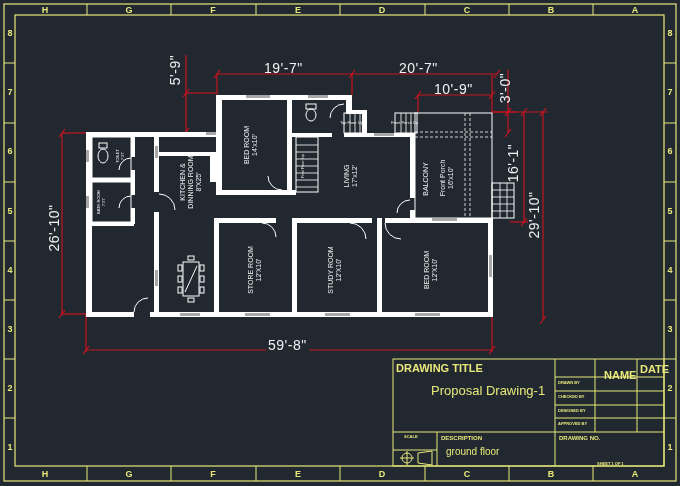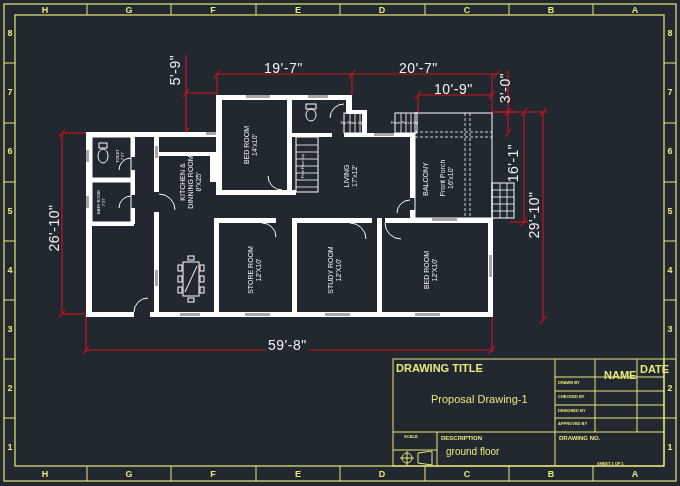--- a/index.html
+++ b/index.html
@@ -336,21 +336,21 @@
     </div>
 <div class="room" style="left:412px;top:262px">
       <div>BED ROOM</div>
       <div>12'X10'</div>
     </div>
 <div class="room" style="left:291px;top:162px;font-size:4px">First Floor Up</div>
 <div class="room" style="left:340px;top:119px;font-size:4px;transform:none">Top Floor Up</div>
 <div class="room" style="left:391px;top:119px;font-size:4px;transform:none">Front Porch Up</div>
 
 <span class="ov" style="left:396px;top:362px;font-size:11px;font-weight:bold">DRAWING TITLE</span>
-<span class="ov" style="left:431px;top:393px;font-size:11px">Proposal Drawing-1</span>
+<span class="ov" style="left:431px;top:383px;font-size:13px">Proposal Drawing-1</span>
 <span class="ov" style="left:604px;top:369px;font-size:11px;font-weight:bold">NAME</span>
 <span class="ov" style="left:640px;top:363px;font-size:11px;font-weight:bold">DATE</span>
 <span class="ov" style="left:558px;top:380px;font-size:4px;font-weight:bold">DRAWN BY</span>
 <span class="ov" style="left:558px;top:394px;font-size:4px;font-weight:bold">CHECKED BY</span>
 <span class="ov" style="left:558px;top:408px;font-size:4px;font-weight:bold">DESIGNED BY</span>
 <span class="ov" style="left:558px;top:421px;font-size:4px;font-weight:bold">APPROVED BY</span>
 <span class="ov" style="left:404px;top:434px;font-size:4px;font-weight:bold">SCALE</span>
 <span class="ov" style="left:441px;top:435px;font-size:6px;font-weight:bold">DESCRIPTION</span>
 <span class="ov" style="left:446px;top:446px;font-size:10px">ground floor</span>
 <span class="ov" style="left:559px;top:435px;font-size:6px;font-weight:bold">DRAWING NO.</span>

